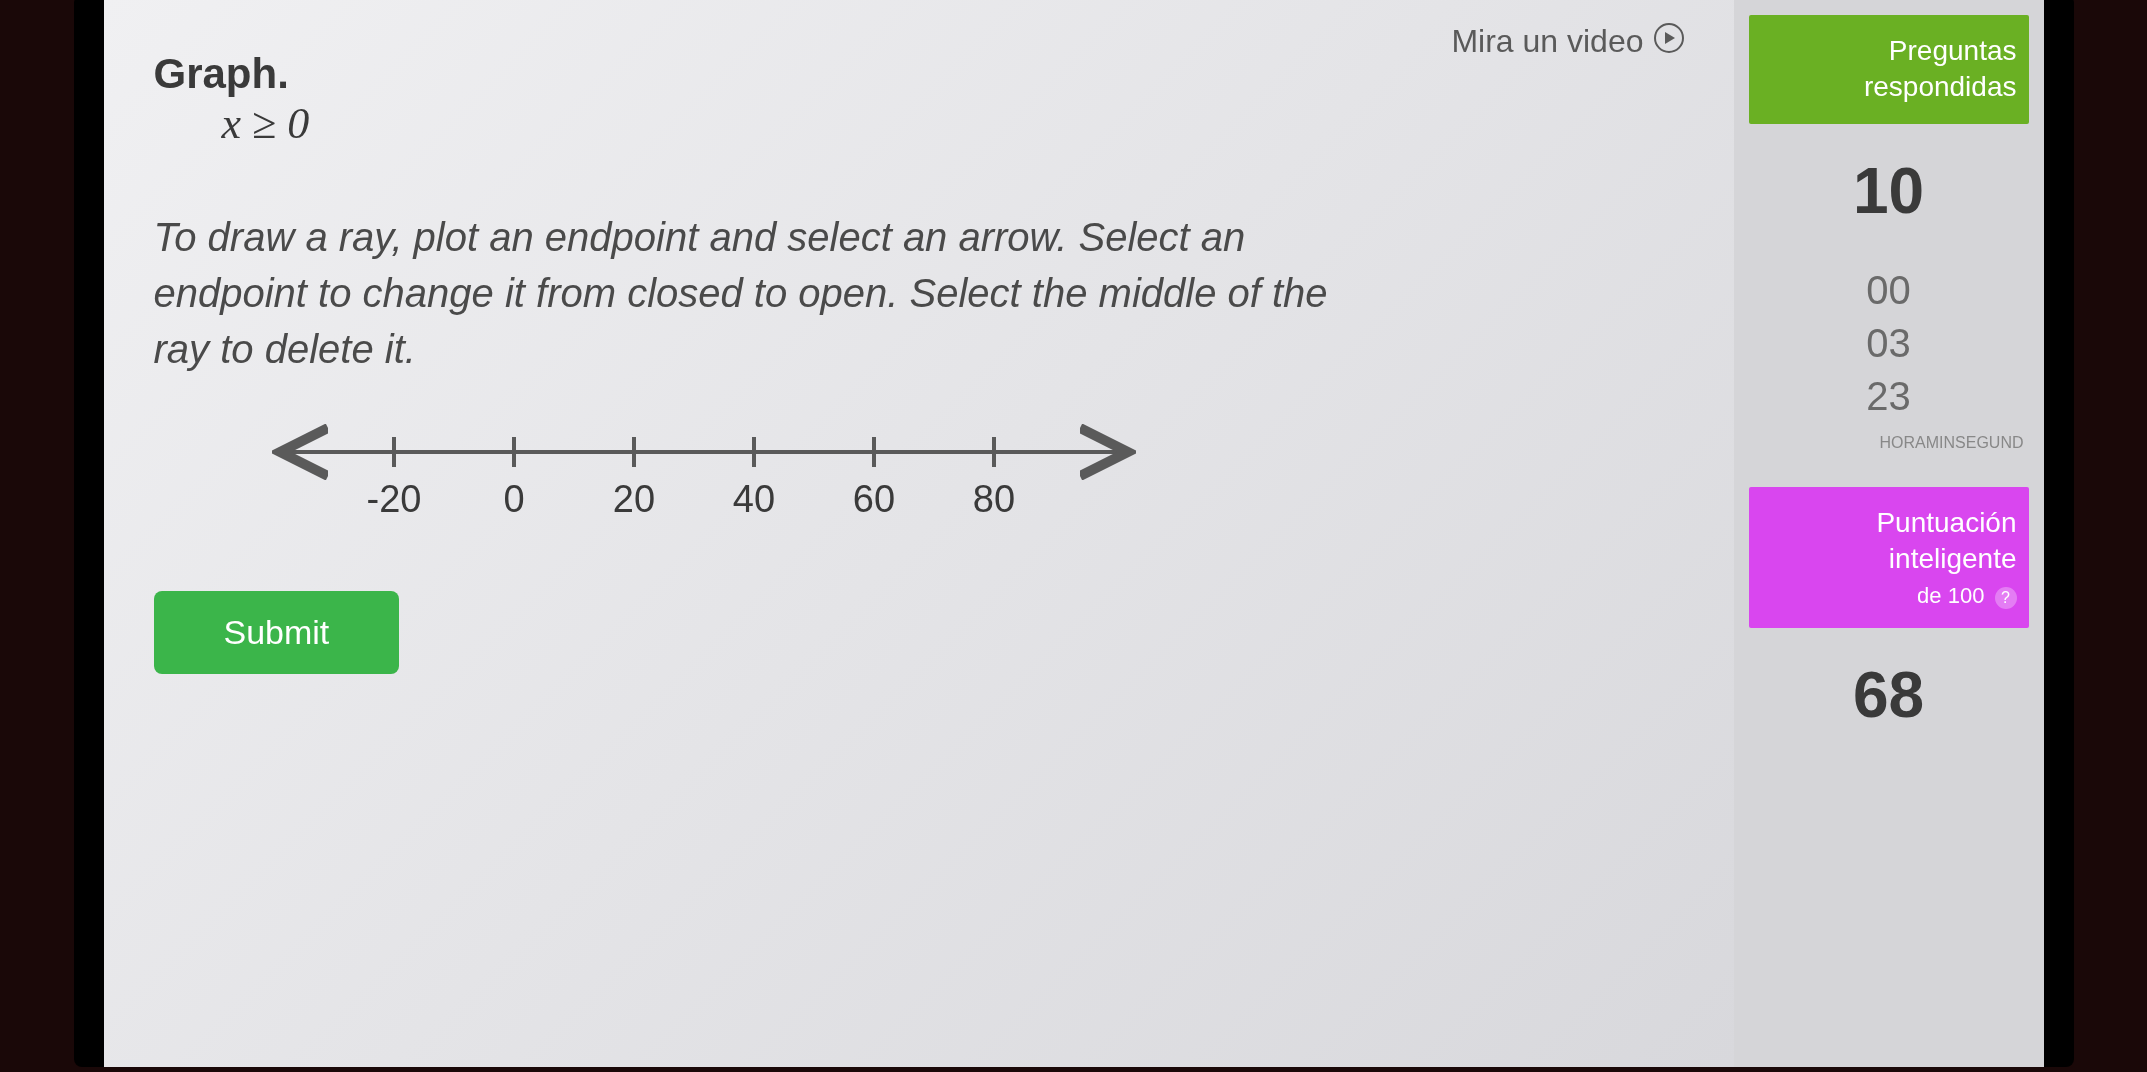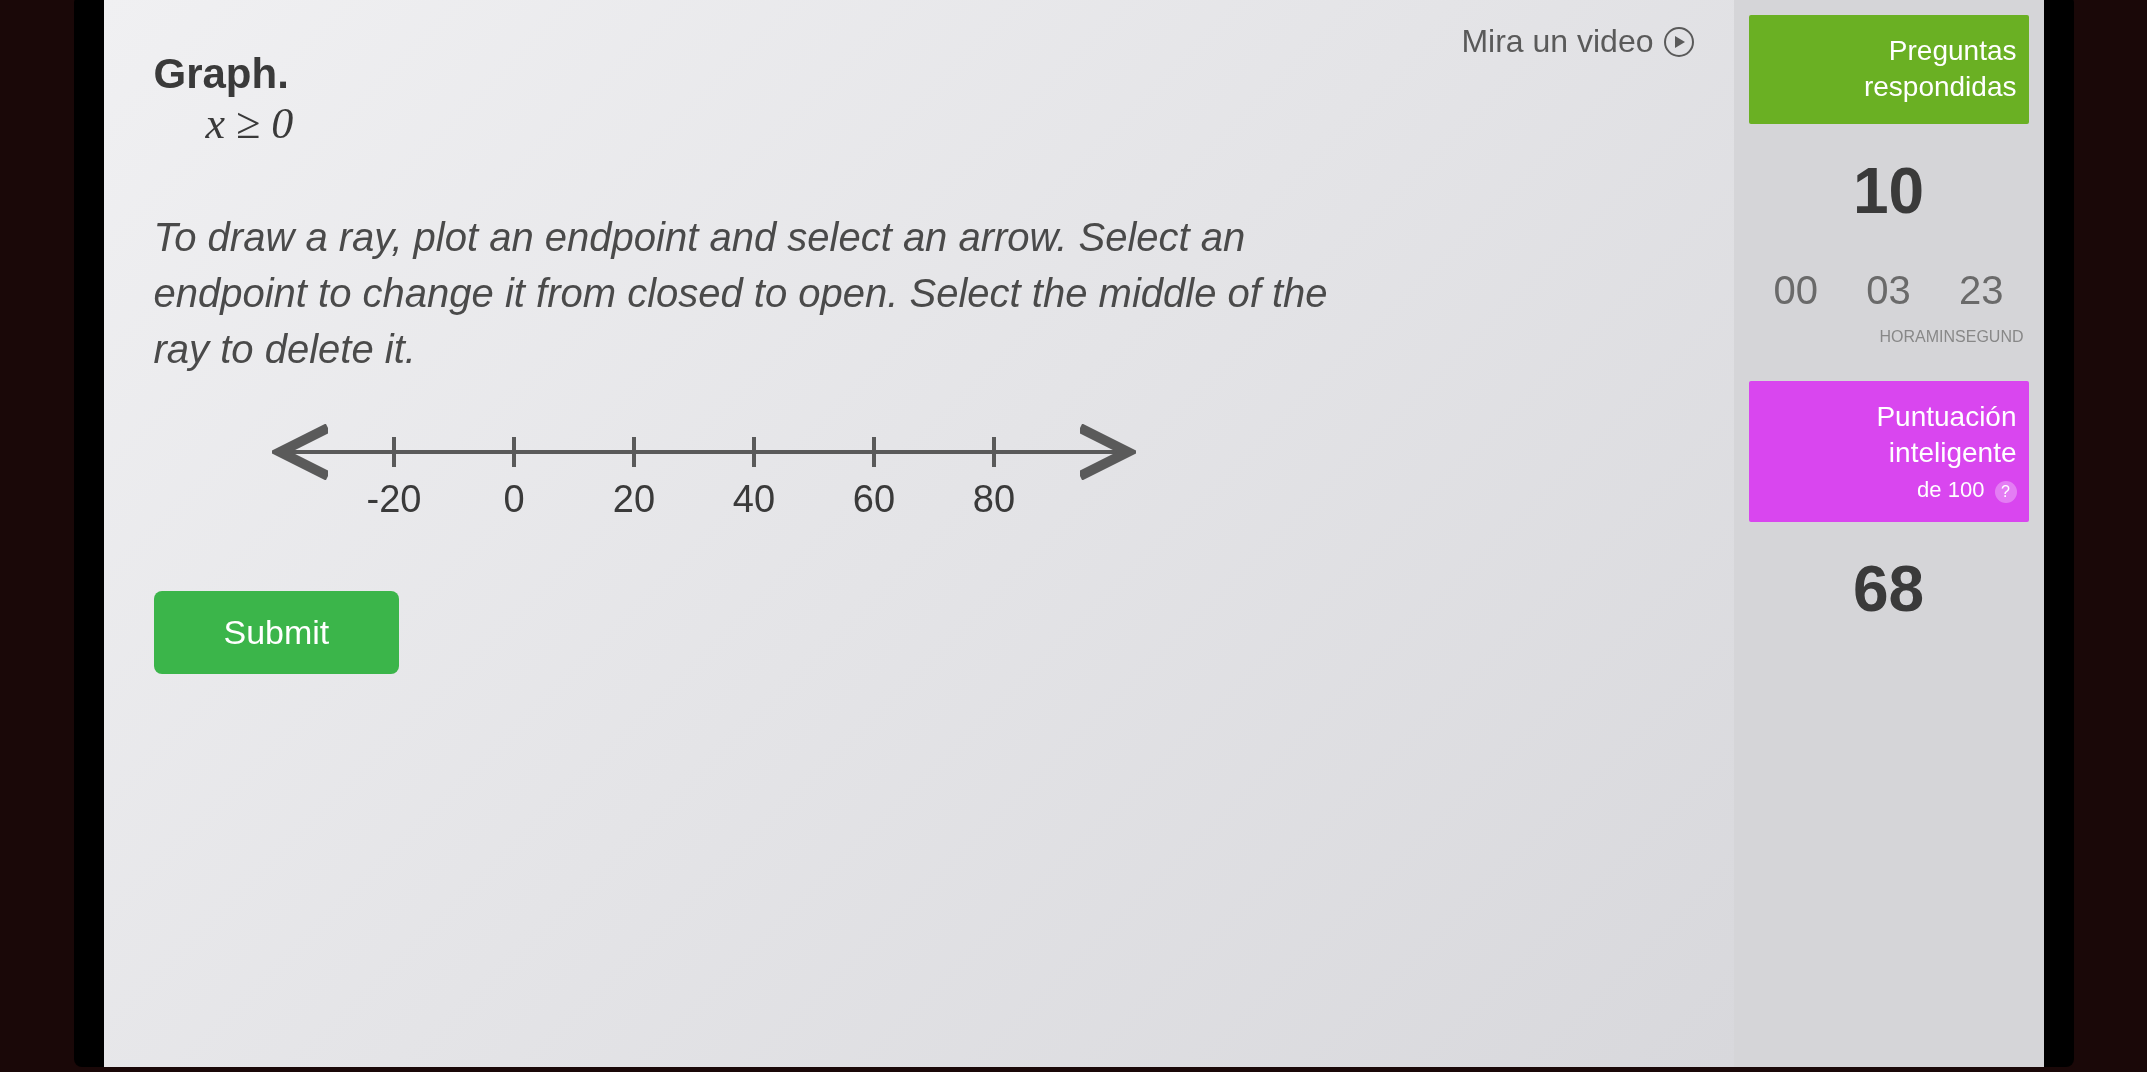--- a/index.html
+++ b/index.html
@@ -36,25 +36,24 @@
     .main-content {
       flex: 1;
       padding: 30px 40px 40px 50px;
       background: linear-gradient(135deg, #f0f0f2 0%, #d8d8dc 100%);
       position: relative;
     }
     
     .video-link {
       position: absolute;
       top: 28px;
-      right: 40px;
+      right: 50px;
       color: #5a5a5a;
       font-size: 32px;
       display: flex;
-      align-items: center;
       gap: 10px;
       cursor: pointer;
     }
     
     .play-icon {
       display: inline-flex;
       width: 30px;
       height: 30px;
       border: 2px solid #5a5a5a;
       border-radius: 50%;
@@ -77,21 +76,21 @@
       color: #3a3a3a;
       margin-top: 25px;
       font-weight: bold;
     }
     
     .inequality {
       font-size: 44px;
       color: #3a3a3a;
       font-family: 'Times New Roman', serif;
       font-style: italic;
-      margin-left: 52px;
+      margin-left: 68px;
       margin-bottom: 60px;
     }
     
     .instructions {
       font-size: 40px;
       color: #4a4a4a;
       font-style: italic;
       line-height: 1.4;
       margin-bottom: 40px;
       max-width: 1200px;
@@ -150,20 +149,21 @@
       color: #3a3a3a;
       text-align: center;
       margin: 10px 0 20px 0;
     }
     
     .timer-row {
       display: flex;
       justify-content: space-around;
       gap: 8px;
       padding: 0 5px;
+      flex-direction: column;
     }
     
     .timer-unit {
       text-align: center;
     }
     
     .timer-num {
       font-size: 40px;
       color: #6a6a6a;
       font-weight: normal;

